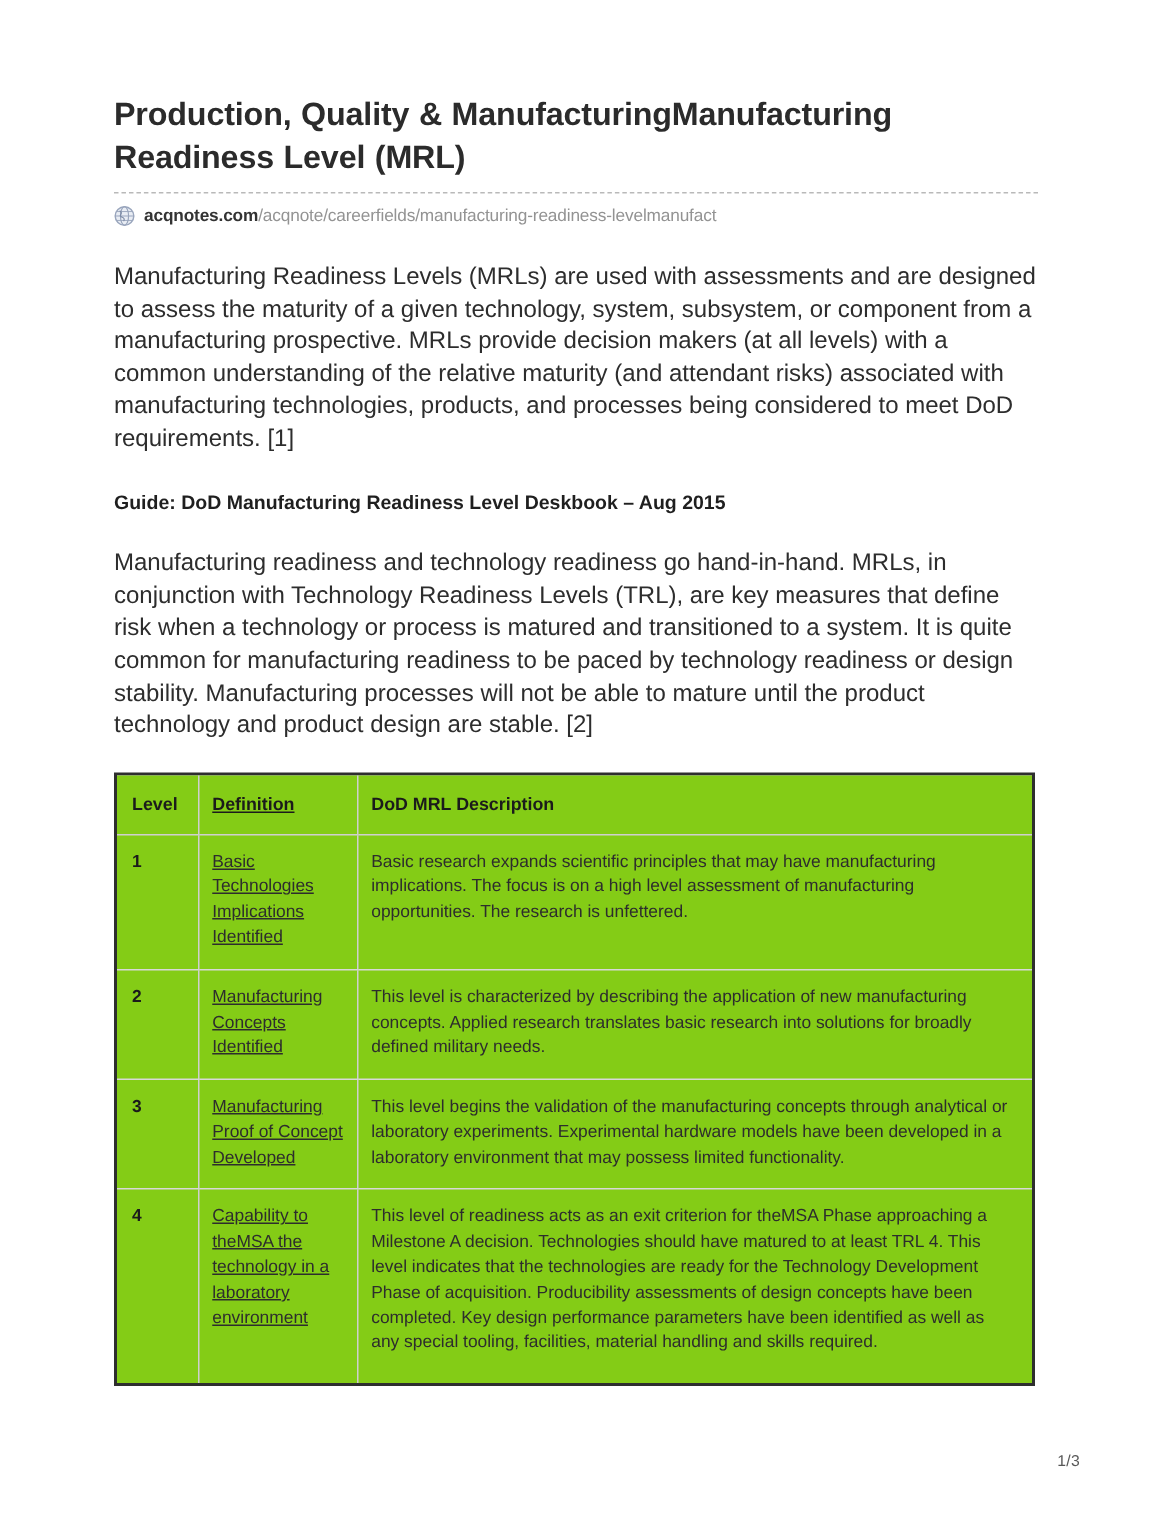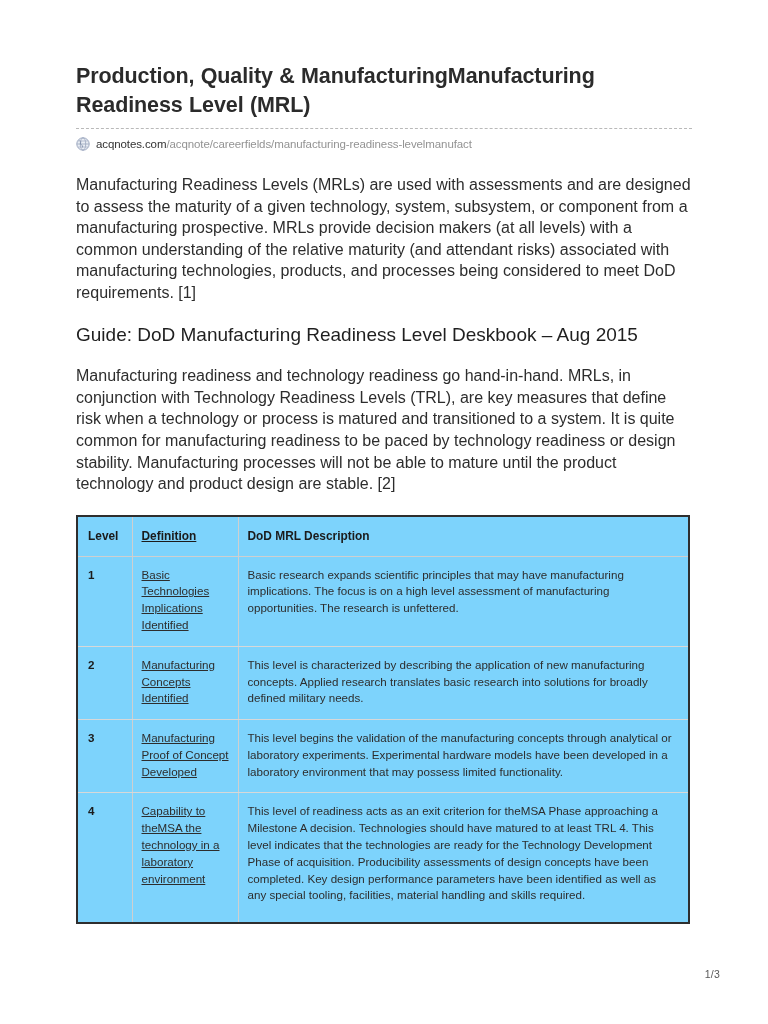--- a/index.html
+++ b/index.html
@@ -63,62 +63,62 @@
     width: 14px;
     height: 14px;
     display: block;
   }
   .url-text {
     font-size: 11.5px;
     line-height: 14px;
     white-space: nowrap;
   }
   .url-domain {
-    font-weight: 400;
+    font-weight: 700;
     color: #333333;
     letter-spacing: -0.1px;
   }
   .url-path {
     font-weight: 400;
     color: #939393;
     letter-spacing: -0.1px;
   }
 
   
   .para {
     font-size: 16px;
     line-height: 21.6px;
     color: #2d2d2d;
     margin: 0 0 20px 0;
     text-align: left;
   }
   .para:last-child { margin-bottom: 0; }
 
   .section-head {
-    font-size: 19px;
+    font-size: 13px;
     line-height: 21.6px;
-    font-weight: 400;
+    font-weight: 700;
     color: #1f1f1f;
     margin: 0 0 20px 0;
   }
 
   
   .mrl-table-wrap {
     margin-top: 2px;
     border: 2px solid #2e2e2e;
     border-bottom: 2px solid #2e2e2e;
     width: 614px;
     box-sizing: border-box;
     background: #fff;
   }
   table.mrl {
     border-collapse: collapse;
     width: 100%;
     table-layout: fixed;
-    background: #7dd3fc;
+    background: #84cc16;
   }
   table.mrl col.c-level { width: 54px; }
   table.mrl col.c-def   { width: 106px; }
   table.mrl col.c-desc  { width: auto; }
 
   table.mrl th, table.mrl td {
     border-right: 1px solid #cfcfcf;
     border-bottom: 1px solid #d8d8d8;
     vertical-align: top;
     padding: 10px 8px 12px 10px;

